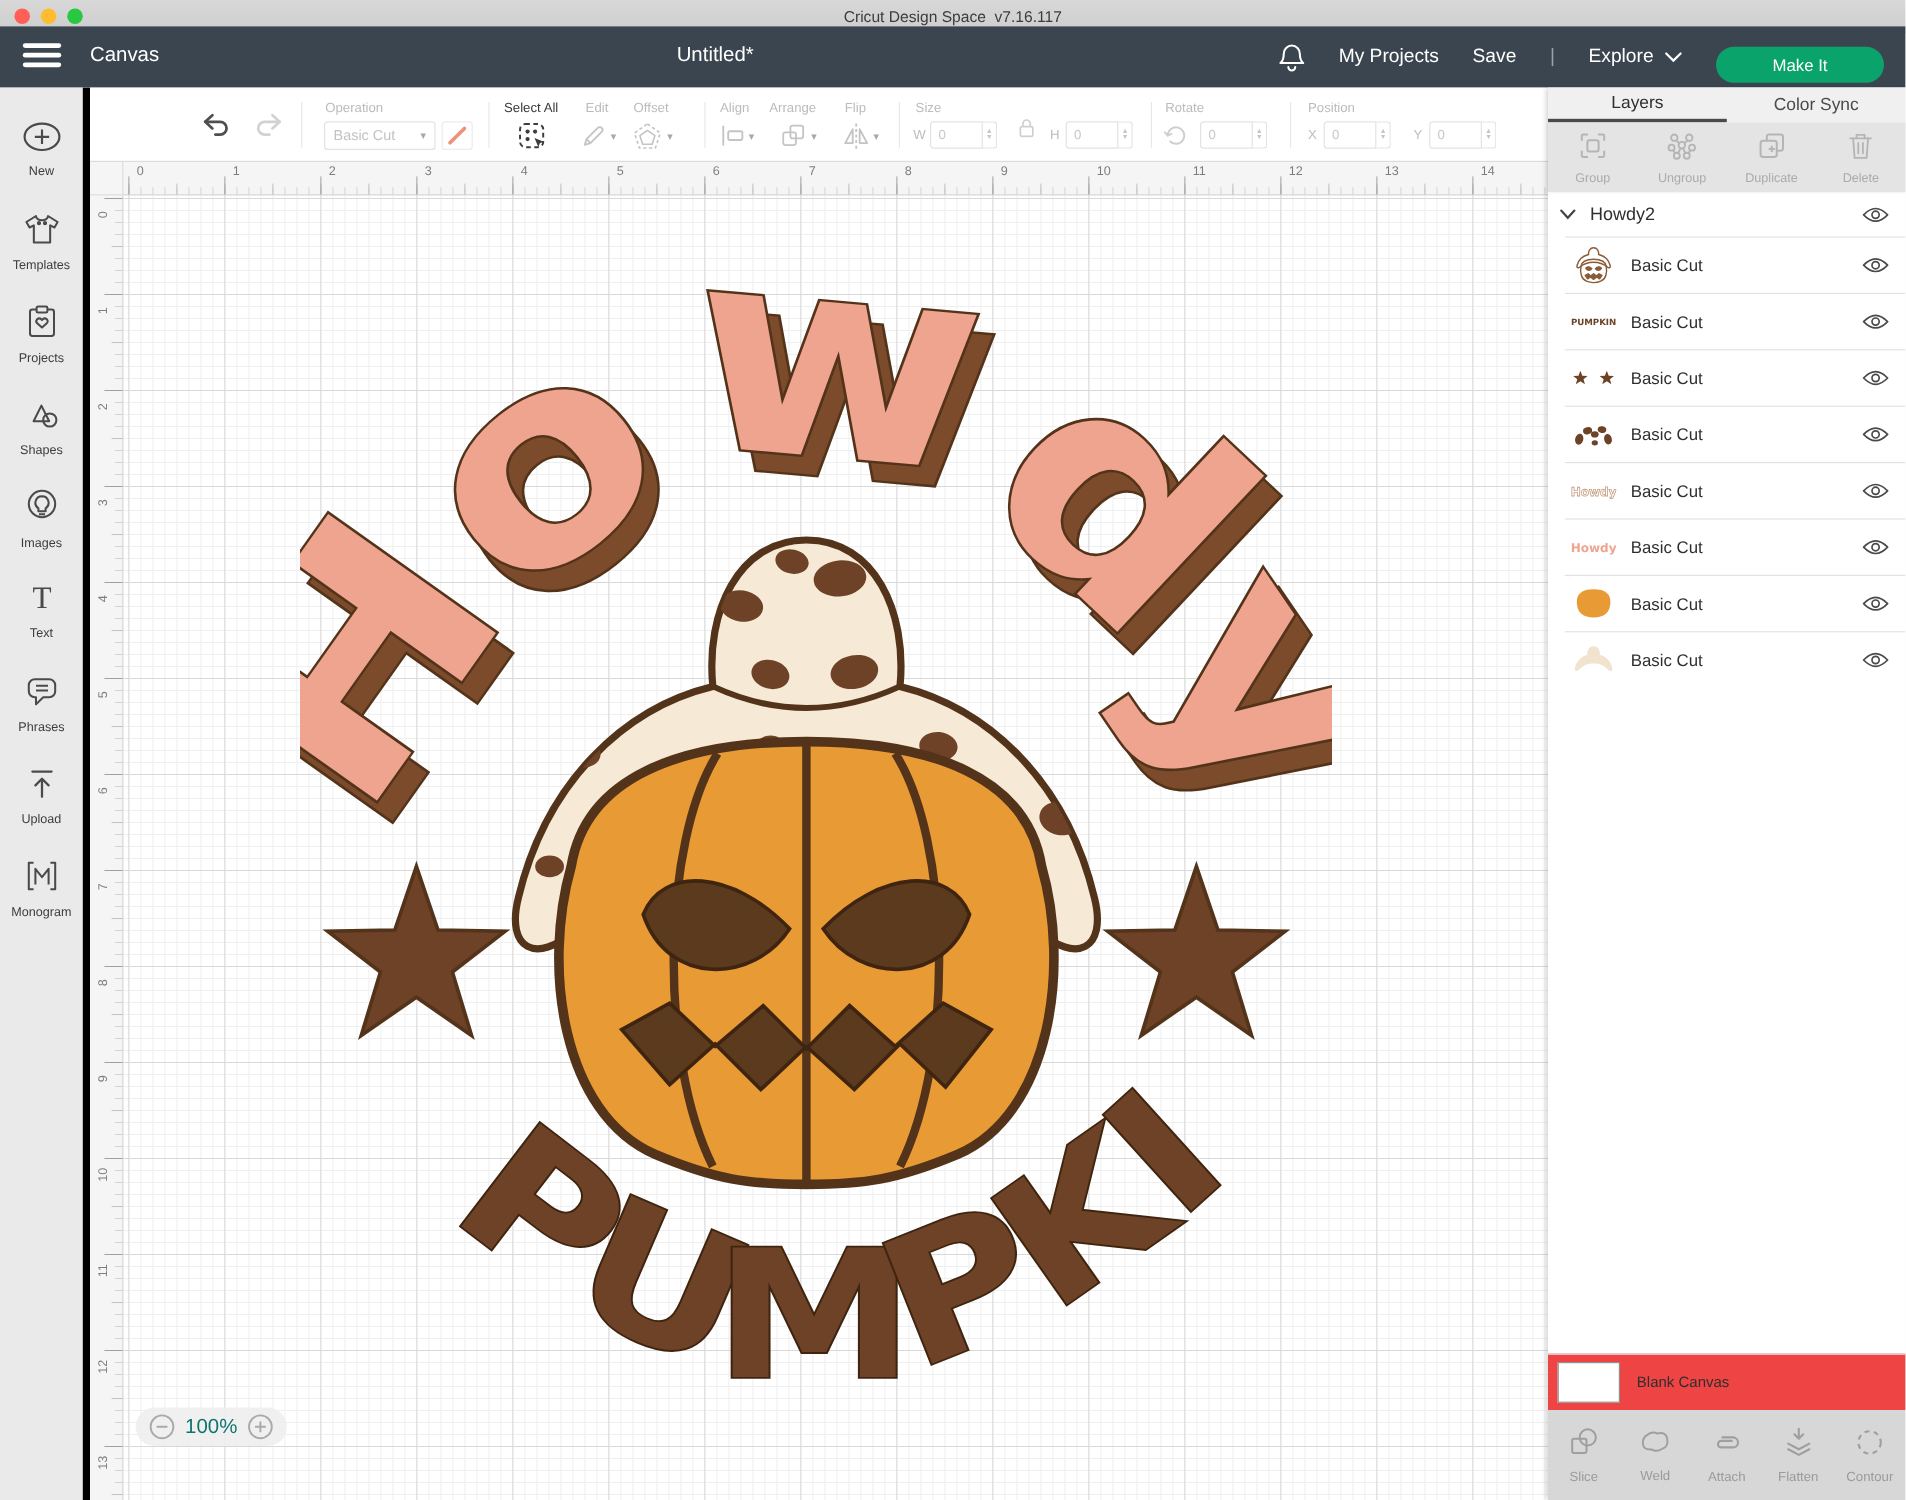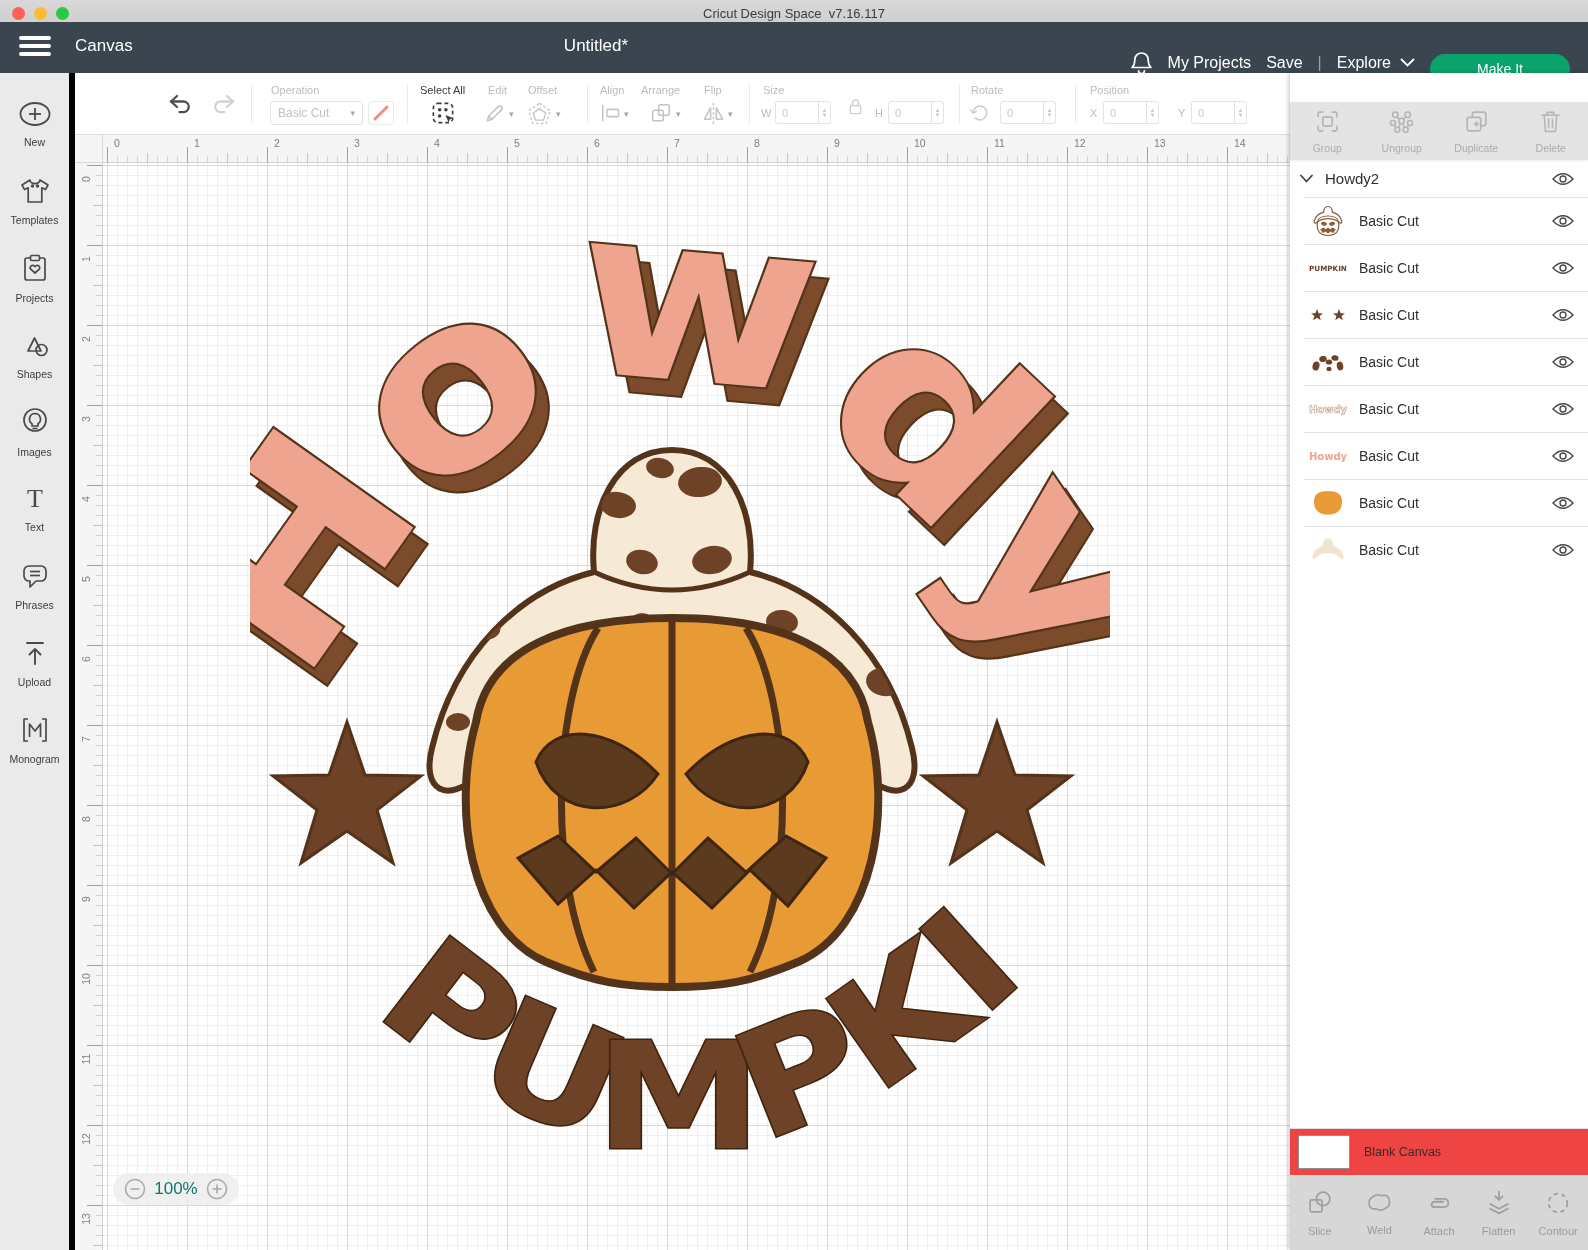--- a/index.html
+++ b/index.html
@@ -16,21 +16,21 @@
   .tl.red{background:#ff5f57}.tl.yellow{background:#febc2e}.tl.green{background:#28c840}
   .tb-title { position:absolute; left:50%; transform:translateX(-50%); font-size:13px;
     color:#3c3c3c; white-space:pre; }
 
   
   .topnav { position:absolute; left:0; top:22px; width:1588px; height:51px; background:#3b454f; }
   .hamburger { position:absolute; left:19px; top:14px; width:32px; height:23px; cursor:pointer; }
   .hamburger span { display:block; height:3.5px; background:#fff; border-radius:2px; margin-bottom:4.5px; }
   .nav-canvas { position:absolute; left:75px; top:14px; font-size:17px; color:#fff; }
   .nav-doc { position:absolute; left:596px; top:14px; transform:translateX(-50%); font-size:17px; color:#fff; }
-  .nav-right { position:absolute; right:18px; top:15px; height:51px; display:flex; align-items:center; gap:15px; }
+  .nav-right { position:absolute; right:18px; top:0; height:51px; display:flex; align-items:center; gap:28px; }
   .nav-link { color:#fff; font-size:16px; }
   .nav-sep { color:#9aa3ab; font-size:16px; }
   .explore { display:flex; align-items:center; gap:9px; color:#fff; font-size:16px; }
   .makeit { width:140px; height:30px; border-radius:16px; background:#0aa36c; color:#fff;
     font-size:14px; display:flex; align-items:center; justify-content:center; border:none;margin-top:12px; }
 
   
   .toolbar { position:absolute; left:75px; top:73px; width:1215px; height:62px; background:#fff;
     border-bottom:1px solid #dcdcdc; }
   .tb-div { position:absolute; top:12px; width:1px; height:38px; background:#e8e8e8; }
@@ -478,20 +478,24 @@
         <svg width="22" height="22" viewBox="0 0 22 22" fill="none" stroke="#aaaaaa" stroke-width="1.6">
             <circle cx="11" cy="11" r="9.5"></circle>
             <line x1="6.5" y1="11" x2="15.5" y2="11"></line>
             <line x1="11" y1="6.5" x2="11" y2="15.5"></line>
           </svg>
       </span>
     </div>
   </div>
 
   <div class="rpanel">
+    <div class="tabs">
+      <div class="tab active">Layers</div>
+      <div class="tab">Color Sync</div>
+    </div>
     <div class="pactions" id="pactions">
         <div class="pa-item">
     <span><svg width="27" height="27" viewBox="0 0 26 26" fill="none" stroke="#b5b5b5" stroke-width="1.6" stroke-linejoin="round">
               <path d="M4 9 V5.2 a1.2 1.2 0 0 1 1.2-1.2 H9 M22 9 V5.2 a1.2 1.2 0 0 0-1.2-1.2 H17 M4 17 v3.8 a1.2 1.2 0 0 0 1.2 1.2 H9 M22 17 v3.8 a1.2 1.2 0 0 1-1.2 1.2 H17"></path>
               <rect x="8.5" y="8.5" width="9" height="9" rx="1.6"></rect>
             </svg></span>
     <span class="pa-label">Group</span>
         </div>
         <div class="pa-item">
     <span><svg width="27" height="27" viewBox="0 0 26 26" fill="none" stroke="#b5b5b5" stroke-width="1.5">

